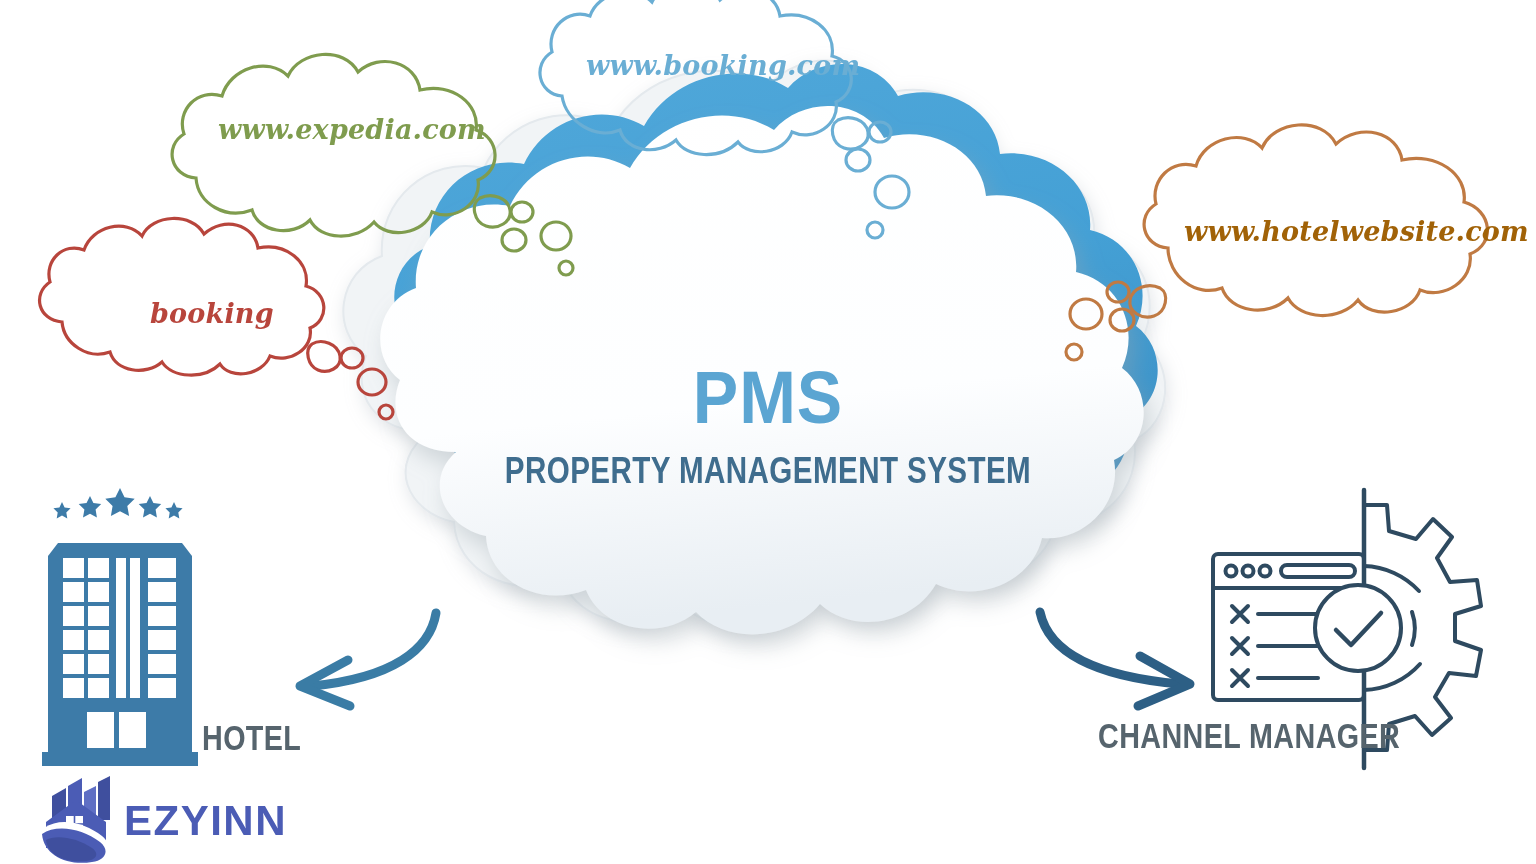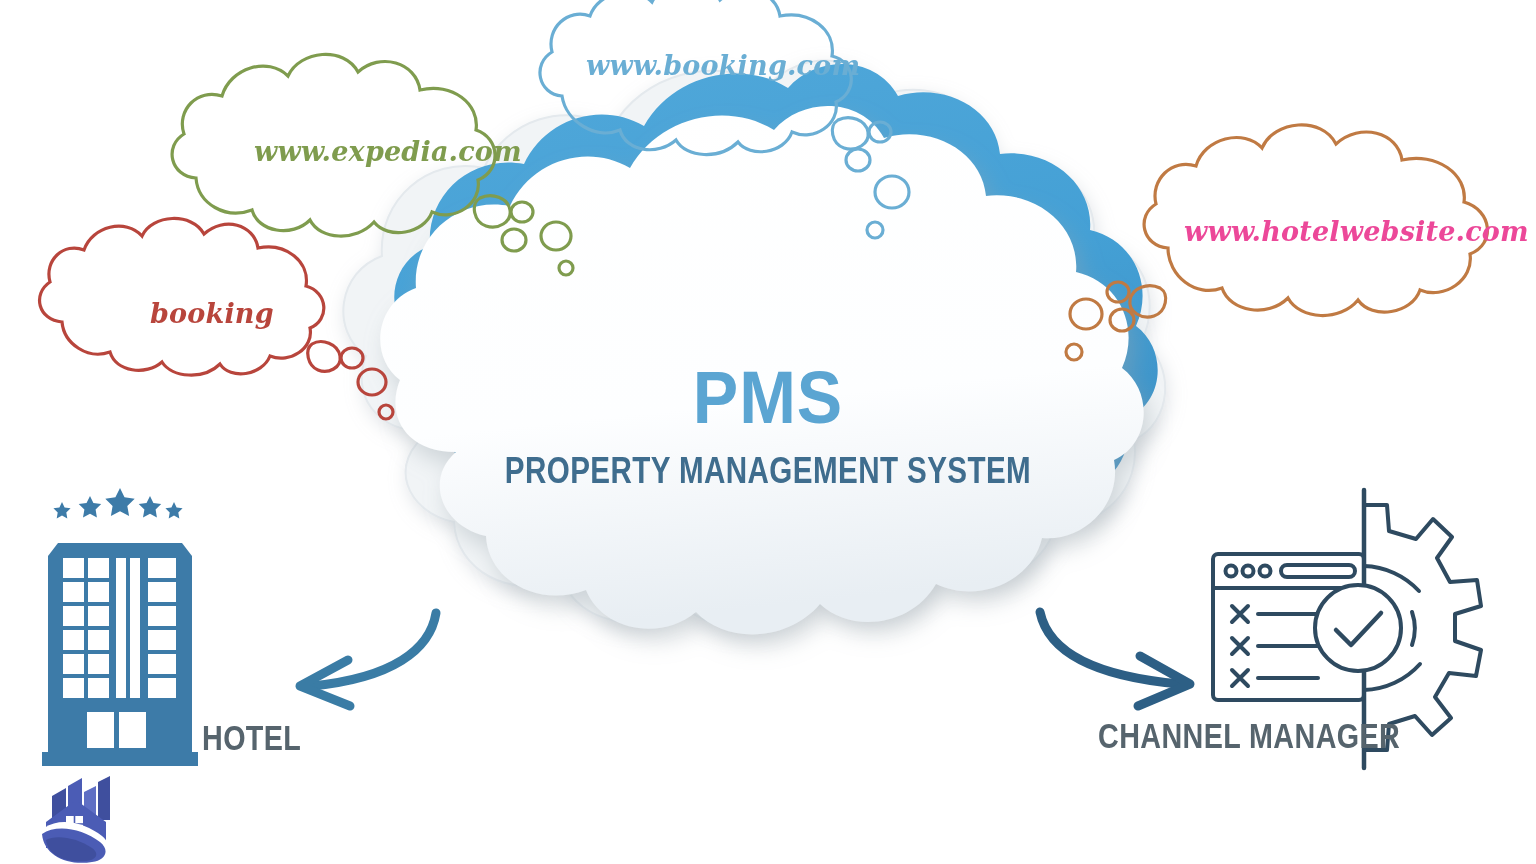--- a/index.html
+++ b/index.html
@@ -29,24 +29,24 @@
   
   .cloud-label {
     position: absolute;
     font-family: "DejaVu Serif", "Liberation Serif", serif;
     font-style: italic;
     font-weight: 600;
     white-space: nowrap;
     letter-spacing: 0.2px;
     user-select: none;
   }
-  #label-expedia   { left: 218px; top: 136px; font-size: 27px; color: #7f9c4e; margin-left: 36px; }
+  #label-expedia   { left: 218px; top: 114px; font-size: 27px; color: #7f9c4e; }
   #label-booking   { left: 586px; top: 50px;  font-size: 27px; color: #6aaed4; }
   #label-others    { left: 150px; top: 298px; font-size: 27px; color: #b8453c; }
-  #label-hotelweb  { left: 1184px; top: 216px; font-size: 27px; color: #ec4899; }
+  #label-hotelweb  { left: 1184px; top: 216px; font-size: 27px; color: #a16207; }
 
   
   #pms-title {
     position: absolute;
     left: 0;
     top: 355px;
     width: 1536px;
     text-align: center;
     font-family: "Liberation Sans Narrow", "Liberation Sans", sans-serif;
     font-weight: bold;
@@ -391,14 +391,15 @@
   <div id="label-hotelweb" class="cloud-label">www.hotelwebsite.com</div>
 
   <div id="pms-title">PMS</div>
 
   <div id="pms-subtitle">PROPERTY MANAGEMENT SYSTEM</div>
 
   <div id="label-hotel" class="node-label">HOTEL</div>
 
   <div id="label-channel" class="node-label">CHANNEL MANAGER</div>
 
+  <div id="brand-text">EZYINN</div>
 
 </div>
 
 </body></html>

